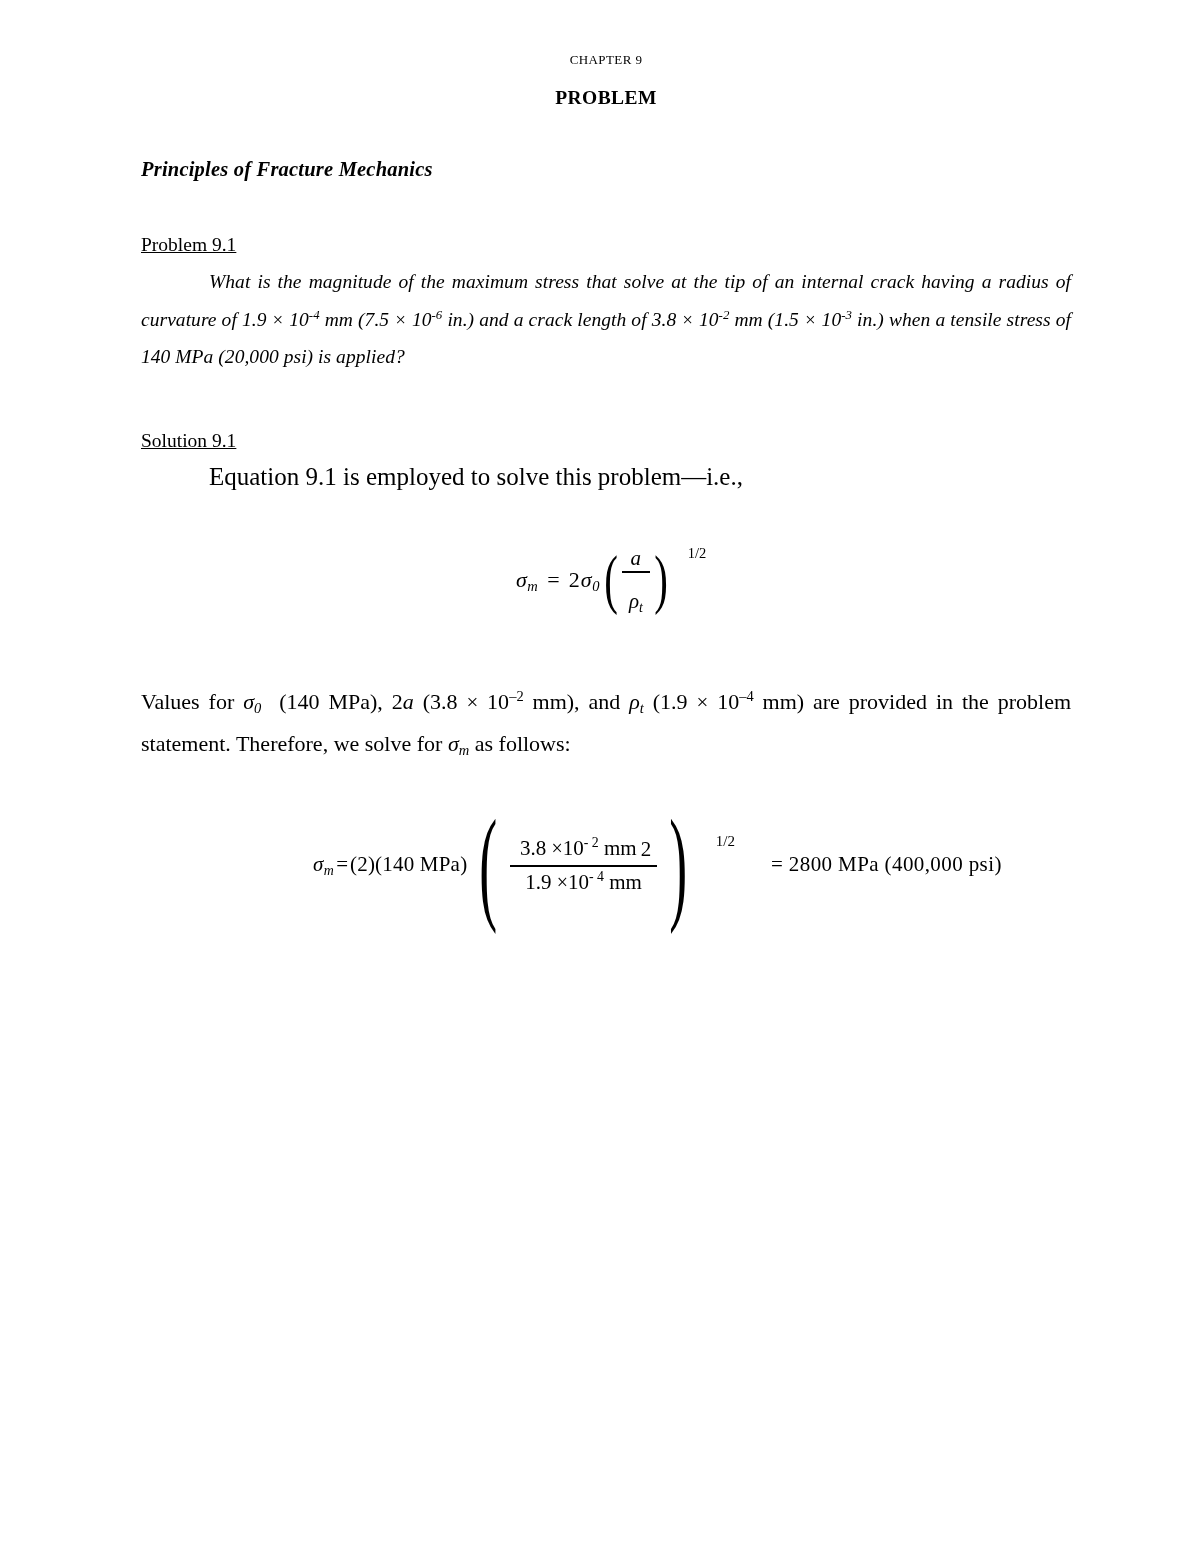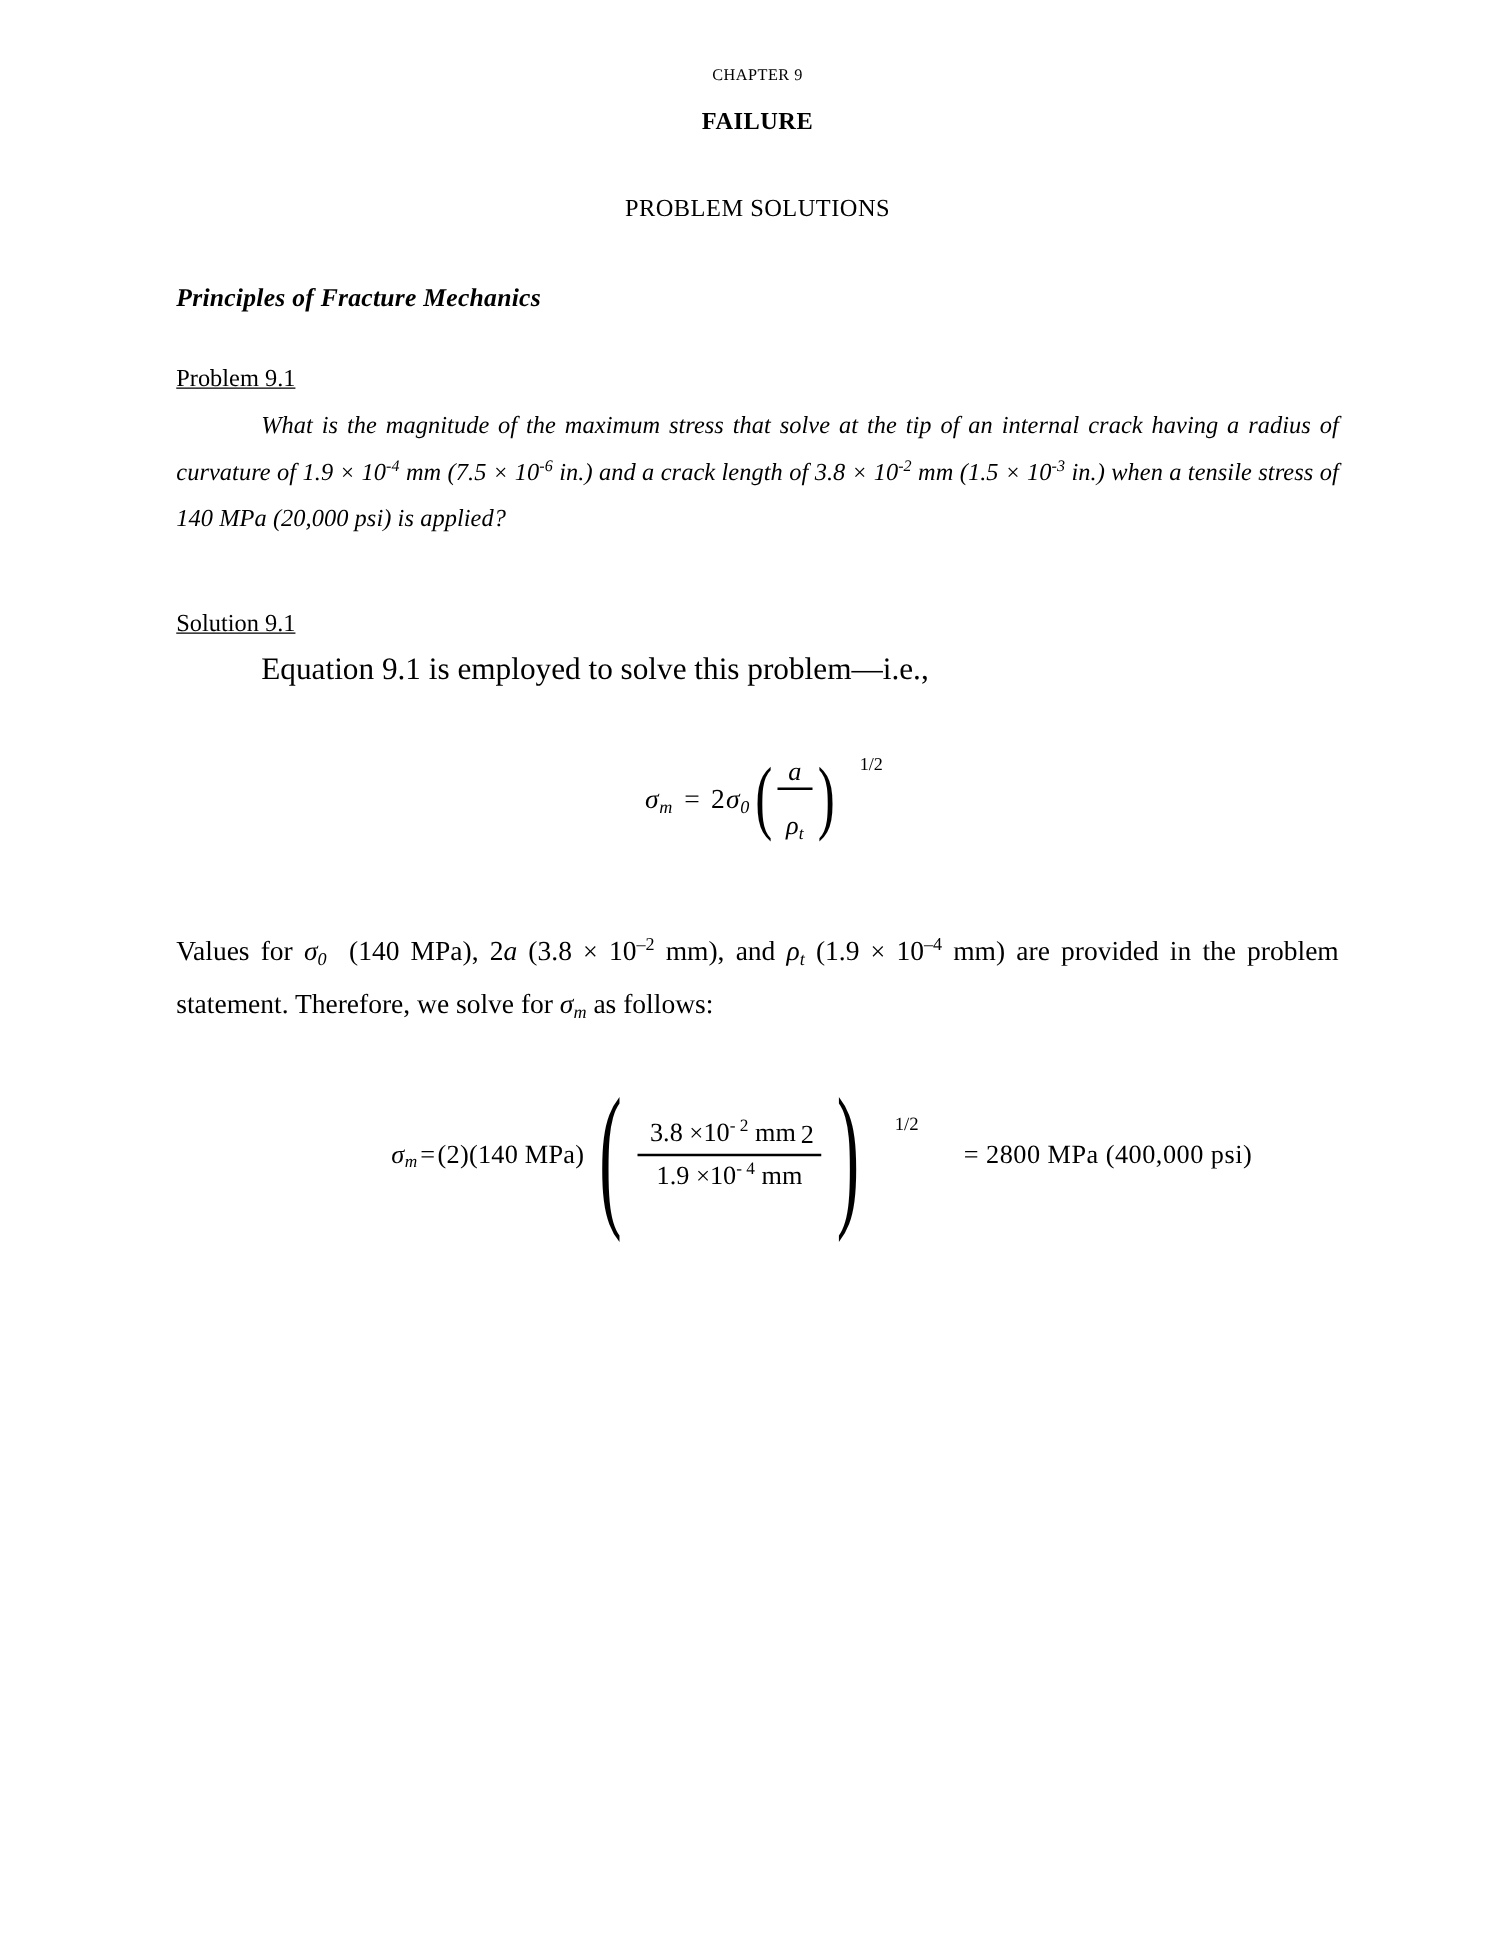--- a/index.html
+++ b/index.html
@@ -56,21 +56,21 @@
     font-weight: bold;
     font-style: italic;
     margin-top: 49px;
     letter-spacing: 0.2px;
   }
   .label-underline {
     font-size: 19.5px;
     text-decoration: underline;
     display: inline-block;
   }
-  .block-problem-label { margin-top: 42px; }
+  .block-problem-label { margin-top: 53px; }
   .block-solution-label { margin-top: 54px; }
 
   .para-italic {
     font-size: 19.5px;
     font-style: italic;
     line-height: 37.5px;
     margin-top: 7px;
     text-indent: 68px;
     text-align: justify;
     letter-spacing: 0.05px;
@@ -201,22 +201,21 @@
   .xsym { font-size: 0.95em; }
 </style>
 </head>
 <body style="background: rgb(255, 255, 255); color: rgb(0, 0, 0);">
 
 <div id="page">
   <div class="content">
 
 
     <div class="center chapter">CHAPTER 9</div>
-    <div class="center failure">FAILURE</div>
-    <div class="center problem-solutions">PROBLEM SOLUTIONS</div>
+    <div class="center failure">PROBLEM</div>
 
     <div class="section-title">Principles of Fracture Mechanics</div>
 
     <div class="block-problem-label">
       <span class="label-underline">Problem 9.1</span>
     </div>
 
     <div class="para-italic">
       <span>What is the magnitude of the maximum stress that solve at the tip of an internal crack having a radius of</span>
       <span>curvature of 1.9 </span><span class="xsym">×</span><span> 10</span><sup class="exp">-4</sup><span> mm (7.5 </span><span class="xsym">×</span><span> 10</span><sup class="exp">-6</sup><span> in.) and a crack length of 3.8 </span><span class="xsym">×</span><span> 10</span><sup class="exp">-2</sup><span> mm (1.5 </span><span class="xsym">×</span><span> 10</span><sup class="exp">-3</sup><span> in.) when a tensile stress</span>

